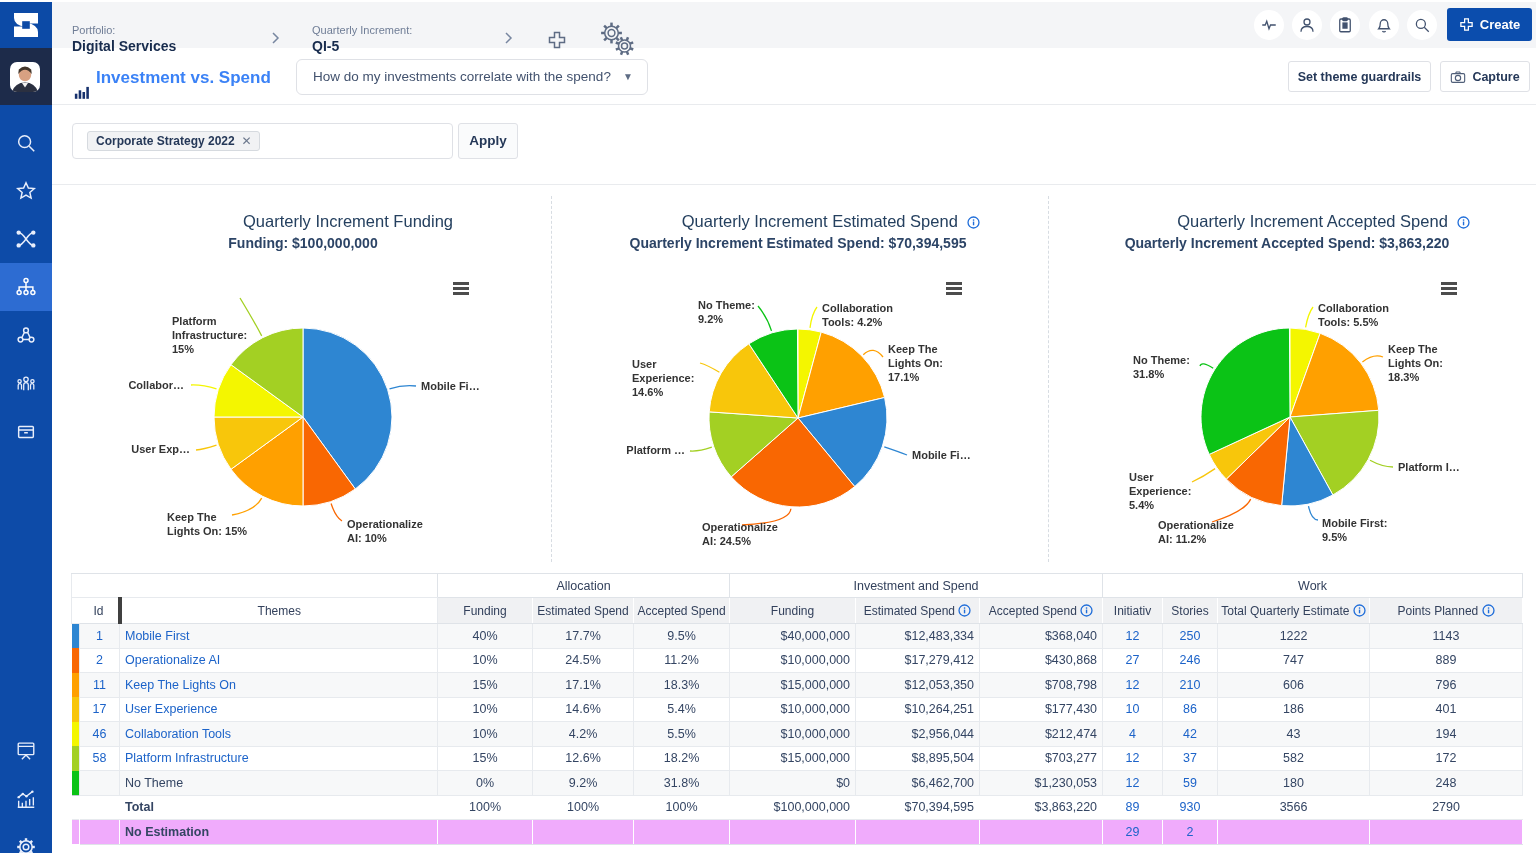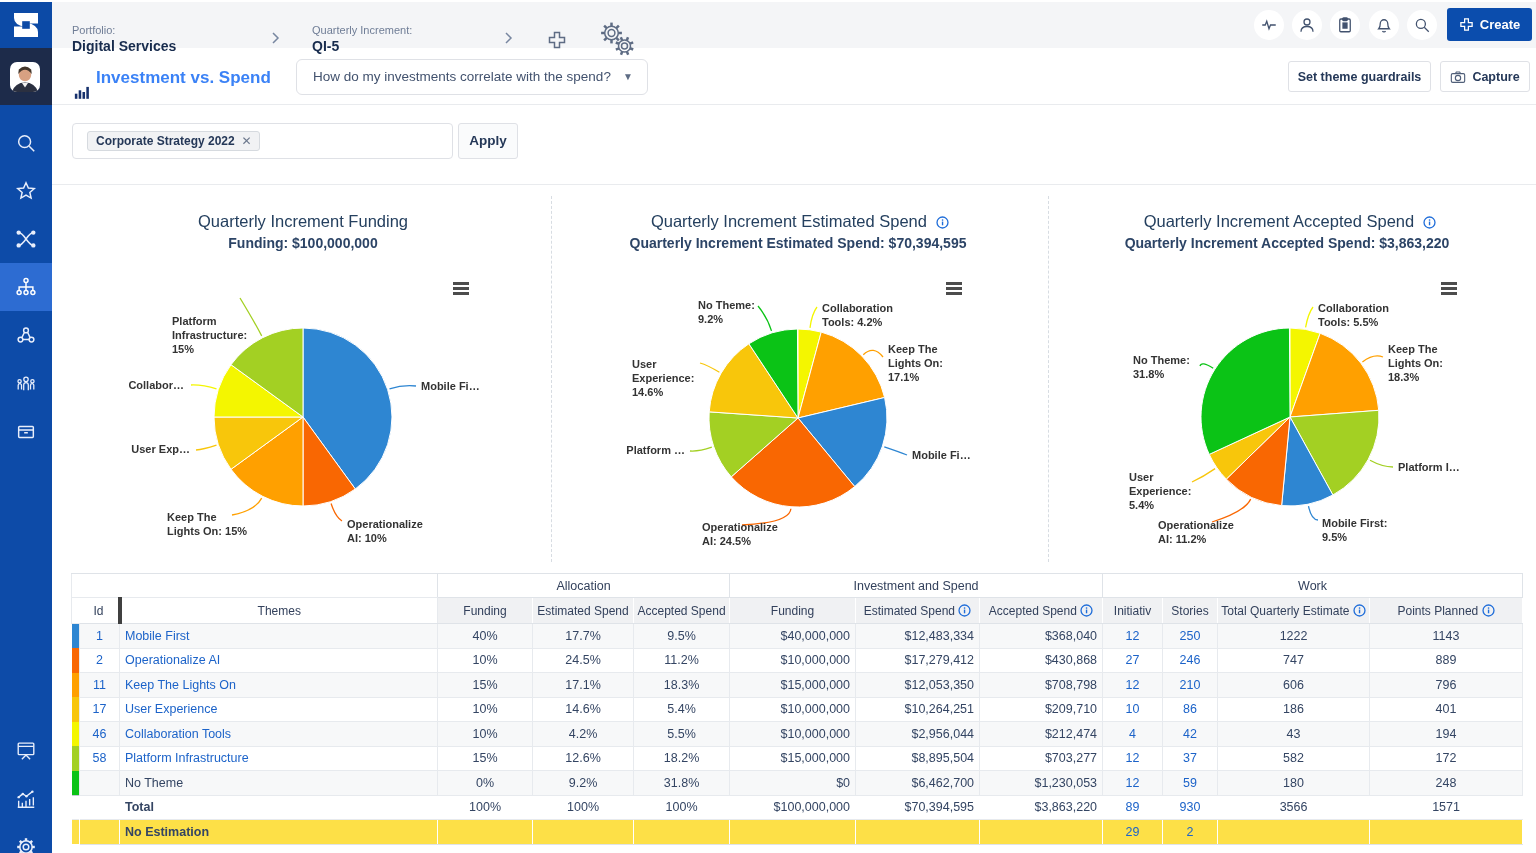--- a/index.html
+++ b/index.html
@@ -22,42 +22,42 @@
 #dropdown { position:absolute; left:296px; top:59px; width:352px; height:36px; background:#fff; border:1px solid #dfe1e6; border-radius:6px; font-size:13.5px; color:#42526e; line-height:34px; padding-left:16px; }
 .btn { position:absolute; top:61px; height:31px; background:#fff; border:1px solid #dfe1e6; border-radius:3px; font-size:12.5px; font-weight:bold; color:#253858; display:flex; align-items:center; justify-content:center; gap:6px; }
 
 #filterwrap { position:absolute; left:52px; top:105px; width:1484px; height:80px; background:#fff; border-bottom:1px solid #e9ebee; }
 #filterbox { position:absolute; left:20px; top:18px; width:381px; height:36px; background:#fff; border:1px solid #dfe1e6; border-radius:4px; }
 #tag { position:absolute; left:14px; top:7px; height:20px; background:#f1f2f4; border:1px solid #d6dadf; border-radius:3px; font-size:12px; font-weight:bold; color:#253858; line-height:18px; padding:0 8px; }
 #applybtn { position:absolute; left:406px; top:18px; width:60px; height:36px; background:#fafbfc; border:1px solid #dfe1e6; border-radius:3px; font-size:13.5px; font-weight:bold; color:#253858; text-align:center; line-height:34px; }
 
 #charts { position:absolute; left:52px; top:186px; width:1484px; height:386px; background:#fff; }
 .vsep { position:absolute; top:10px; height:366px; width:0; border-left:1px dashed #d7dce2; }
-.ctitle { position:absolute; font-size:16.5px; color:#25405f; text-align:center; }
+.ctitle { position:absolute; font-size:16.5px; color:#25405f; text-align:right; }
 .csub { position:absolute; font-size:14px; font-weight:bold; color:#2c4466; text-align:center; }
 .plbl { font-size:11px; font-weight:bold; fill:#333333; font-family:"Liberation Sans",sans-serif; }
 
 #tablewrap { position:absolute; left:71px; top:573px; }
 table.grid { border-collapse:collapse; table-layout:fixed; width:1452px; font-size:12.5px; color:#344563; }
 table.grid td { height:24.5px; padding:0 5px; border:1px solid #e7eaee; overflow:hidden; white-space:nowrap; }
 td.noback { border:none !important; background:#fff !important; border-bottom:1px solid #e7eaee !important; border-top:1px solid #dfe3e8 !important; }
 td.noback:first-child { border-left:1px solid #e7eaee !important; }
 td.nb2 { border-left:none !important; border-bottom:none !important; }
 tr.ghead td { height:24px; background:#fff; text-align:center; color:#33415c; border:1px solid #dfe3e8; }
 tr.chead td { height:26px; background:#f0f1f3; text-align:center; color:#33415c; font-size:12px; padding:0 2px; border-left:1.5px solid #fff; border-right:1.5px solid #fff; border-top:1px solid #dfe3e8; border-bottom:1px solid #dfe3e8; }
 tr.chead td.hw { background:#fff; border-left:4px solid #404040; border-right:1px solid #e7eaee; }
 tr.odd td { background:#f7f8f9; }
 tr.even td { background:#ffffff; }
 td.bar { padding:0; border-top:none !important; border-bottom:none !important; border-left:none !important; }
 td.c { text-align:center; }
 td.r { text-align:right; }
 td.l { text-align:left; padding-left:12px; }
 .link { color:#1c63c9; }
 tr.total td { border-top:1.5px solid #c3cad2; background:#fff; border-left-color:transparent; border-right-color:transparent; }
-tr.noest td { background:#fde047; border-left-color:transparent; border-right-color:transparent; border-bottom:1px solid #dfe3e8; }
+tr.noest td { background:#f0abfc; border-left-color:transparent; border-right-color:transparent; border-bottom:1px solid #dfe3e8; }
 .b { font-weight:bold; }
 </style></head>
 <body>
 <div style="position:absolute;left:0;top:0;width:1536px;height:2px;background:#ffffff;z-index:50"></div>
 <div id="topbar"></div>
 <div id="bar2"></div>
 <div id="filterwrap">
   <div id="filterbox">
       <div id="tag">Corporate Strategy 2022 &nbsp;<span style="color:#6b778c;font-weight:normal">✕</span></div>
     </div>
@@ -475,21 +475,21 @@
 </tr>
 <tr class="even">
 <td class="bar" style="background:#f8c60b"></td>
 <td class="c link">17</td>
 <td class="l link">User Experience</td>
 <td class="c">10%</td>
           <td class="c">14.6%</td>
           <td class="c">5.4%</td>
 <td class="r">$10,000,000</td>
           <td class="r">$10,264,251</td>
-          <td class="r">$209,710</td>
+          <td class="r">$177,430</td>
 <td class="c link">10</td>
           <td class="c link">86</td>
           <td class="c">186</td>
           <td class="c">401</td>
 </tr>
 <tr class="odd">
 <td class="bar" style="background:#f4f600"></td>
 <td class="c link">46</td>
 <td class="l link">Collaboration Tools</td>
 <td class="c">10%</td>
@@ -539,21 +539,21 @@
           <td class="l b">Total</td>
 <td class="c">100%</td>
           <td class="c">100%</td>
           <td class="c">100%</td>
 <td class="r">$100,000,000</td>
           <td class="r">$70,394,595</td>
           <td class="r">$3,863,220</td>
 <td class="c link">89</td>
           <td class="c link">930</td>
           <td class="c">3566</td>
-          <td class="c">1571</td>
+          <td class="c">2790</td>
 </tr>
 <tr class="noest">
 <td class="nb2"></td>
           <td></td>
           <td class="l b">No Estimation</td>
 <td></td>
           <td></td>
           <td></td>
           <td></td>
           <td></td>

